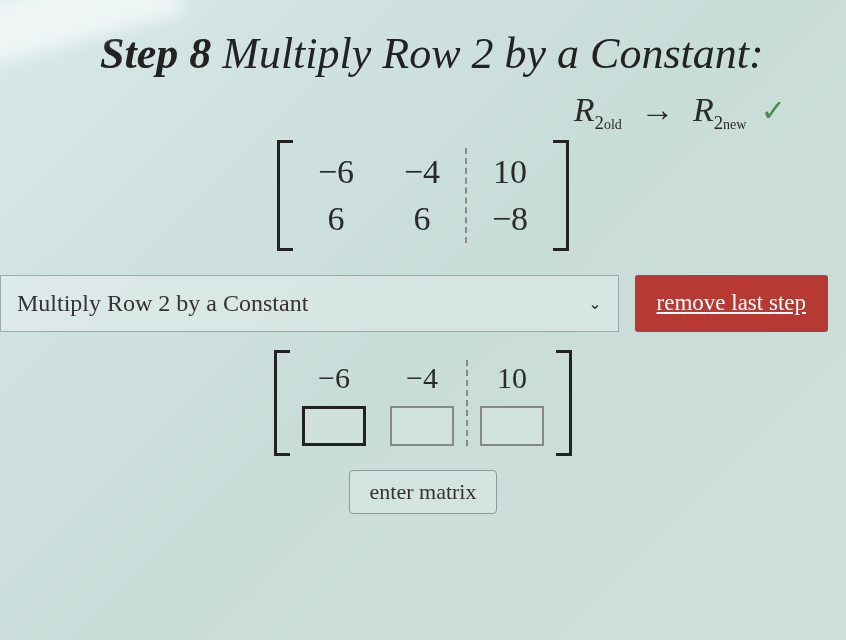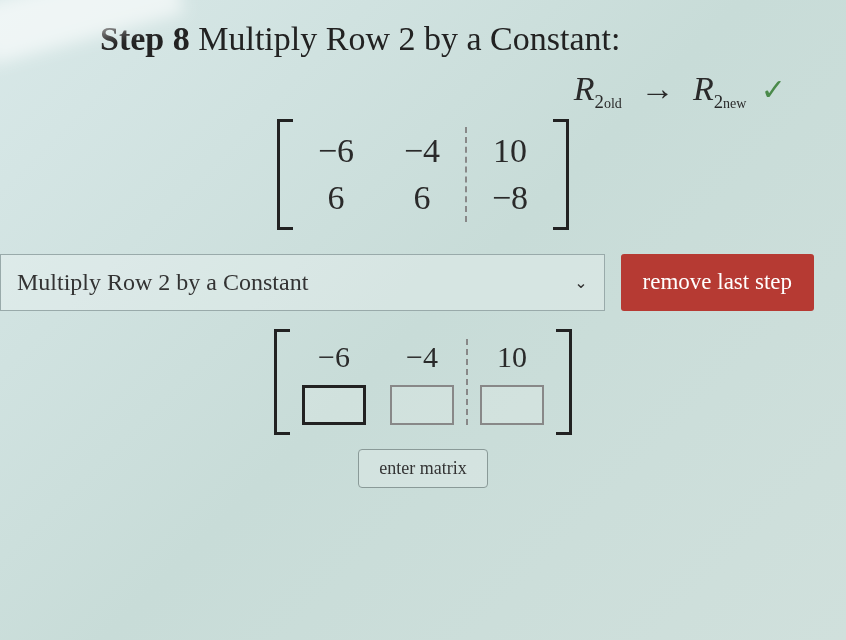--- a/index.html
+++ b/index.html
@@ -20,23 +20,24 @@
     width: 200px;
     height: 60px;
     background: rgba(255,255,255,0.6);
     transform: rotate(-15deg);
     filter: blur(8px);
   }
   .content {
     padding: 20px 60px 0 60px;
   }
   .heading {
-    font-size: 34px;
-    margin: 0 0 12px 40px;
+    font-size: 44px;
+    margin: 8px 0 12px 40px;
     color: #222;
+    font-style: italic;
   }
   .heading .bold { font-weight: bold; }
   .transform-row {
     text-align: right;
     font-size: 34px;
     font-style: italic;
     font-family: 'Georgia', serif;
     margin-bottom: 6px;
   }
   .sub { font-size: 0.55em; vertical-align: sub; font-style: normal; }
@@ -70,21 +71,21 @@
     align-items: center;
     padding: 0 18px;
   }
   .mcol.aug { border-left: 2px dashed #888; }
   .mcell { line-height: 1.4; min-width: 50px; text-align: center; }
   .controls-row {
     display: flex;
     align-items: stretch;
     gap: 16px;
     margin: 0 -60px 18px -60px;
-    padding: 0 32px 0 0;
+    padding: 0 18px 0 0;
   }
   .select {
     flex: 1;
     border: 1px solid #9aa;
     background: rgba(255,255,255,0.25);
     padding: 14px 16px;
     font-size: 24px;
     font-family: Georgia, serif;
     color: #333;
     display: flex;
@@ -95,20 +96,21 @@
   .chev { font-size: 16px; color: #333; }
   .remove-btn {
     background: #b63a33;
     color: #fff;
     border: none;
     padding: 14px 22px;
     font-size: 23px;
     font-family: Georgia, serif;
     cursor: pointer;
     border-radius: 3px;
+    text-decoration: underline;
   }
   .edit-matrix-wrap {
     display: flex;
     justify-content: center;
     margin-bottom: 14px;
   }
   .edit-matrix {
     display: flex;
     align-items: stretch;
     font-size: 30px;
@@ -125,21 +127,21 @@
     font-size: 24px;
     text-align: center;
     font-family: Georgia, serif;
   }
   .input-cell.active { border: 3px solid #222; }
   .enter-row { text-align: center; }
   .enter-btn {
     border: 1px solid #8a9a98;
     background: rgba(255,255,255,0.2);
     padding: 8px 20px;
-    font-size: 18px;
+    font-size: 22px;
     font-family: Georgia, serif;
     color: #333;
     border-radius: 4px;
     cursor: pointer;
   }
 </style>
 </head>
 <body>
 
 <div class="glare"></div>

